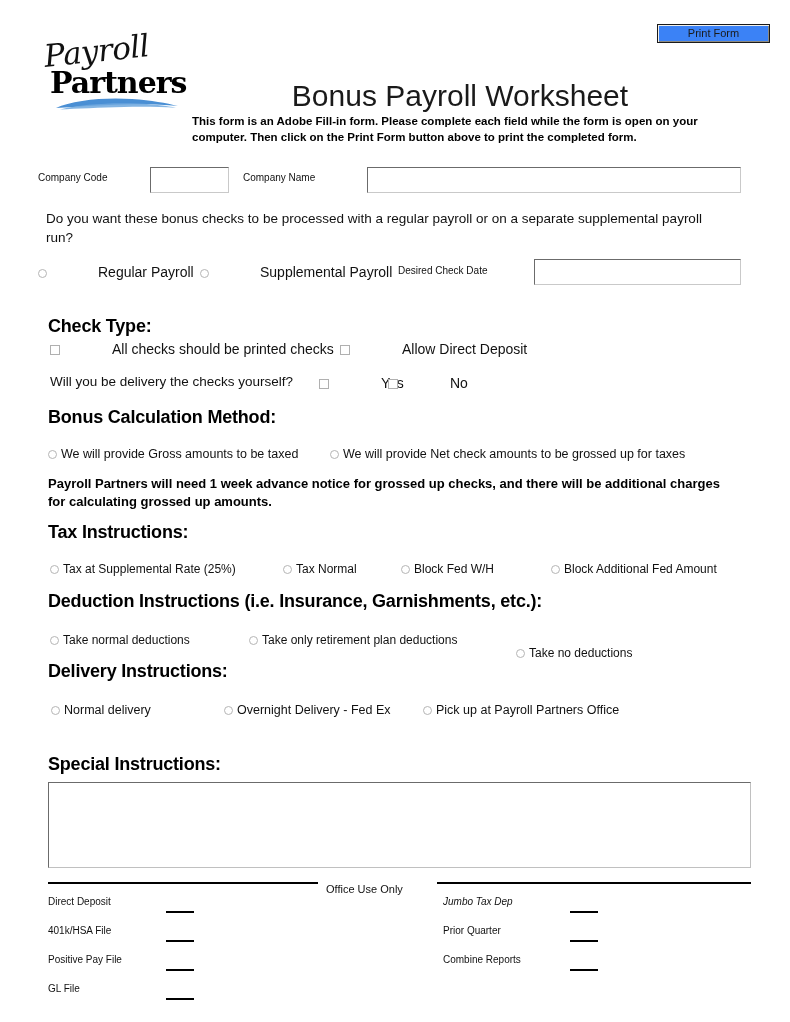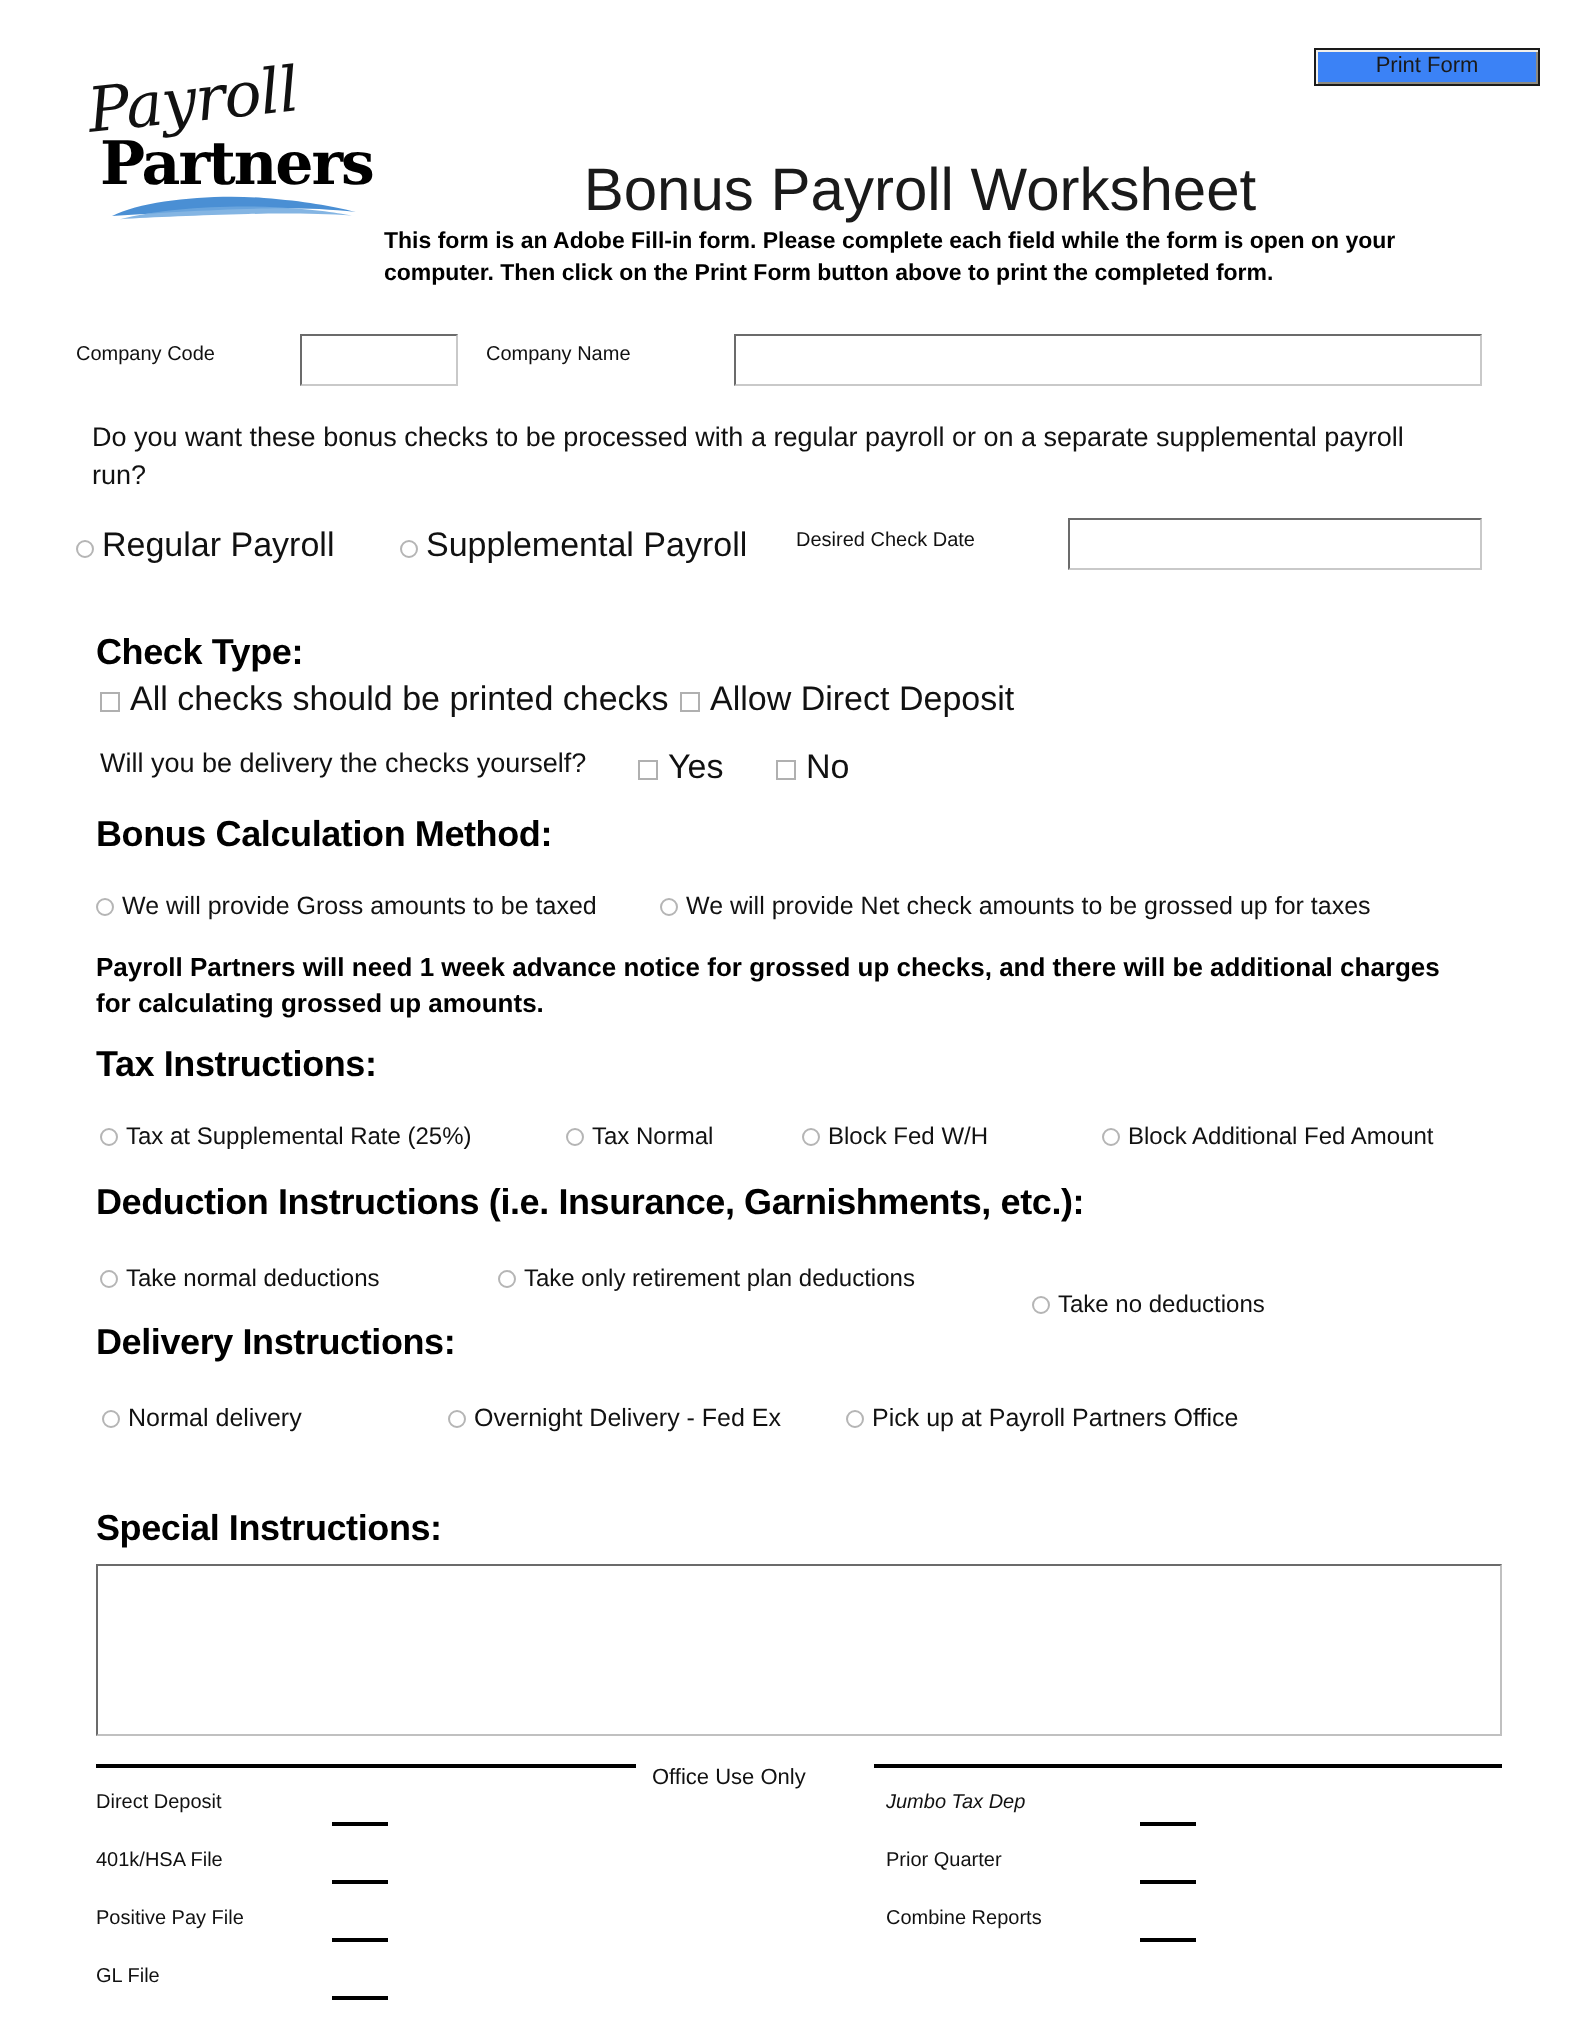--- a/index.html
+++ b/index.html
@@ -175,21 +175,22 @@
     background: #fff;
     vertical-align: -1px;
     margin-right: 5px;
     box-sizing: border-box;
   }
   .opt-lbl {
     font-size: 12px;
     color: #111;
   }
   .opt-lbl.big {
-    font-size: 17px;
+    font-size: 14px;
+    margin-left: 47px;
   }
   .opt-lbl.mid {
     font-size: 12.5px;
   }
 
   
   .rule {
     position: absolute;
     height: 0;
     border-top: 2px solid #000;

